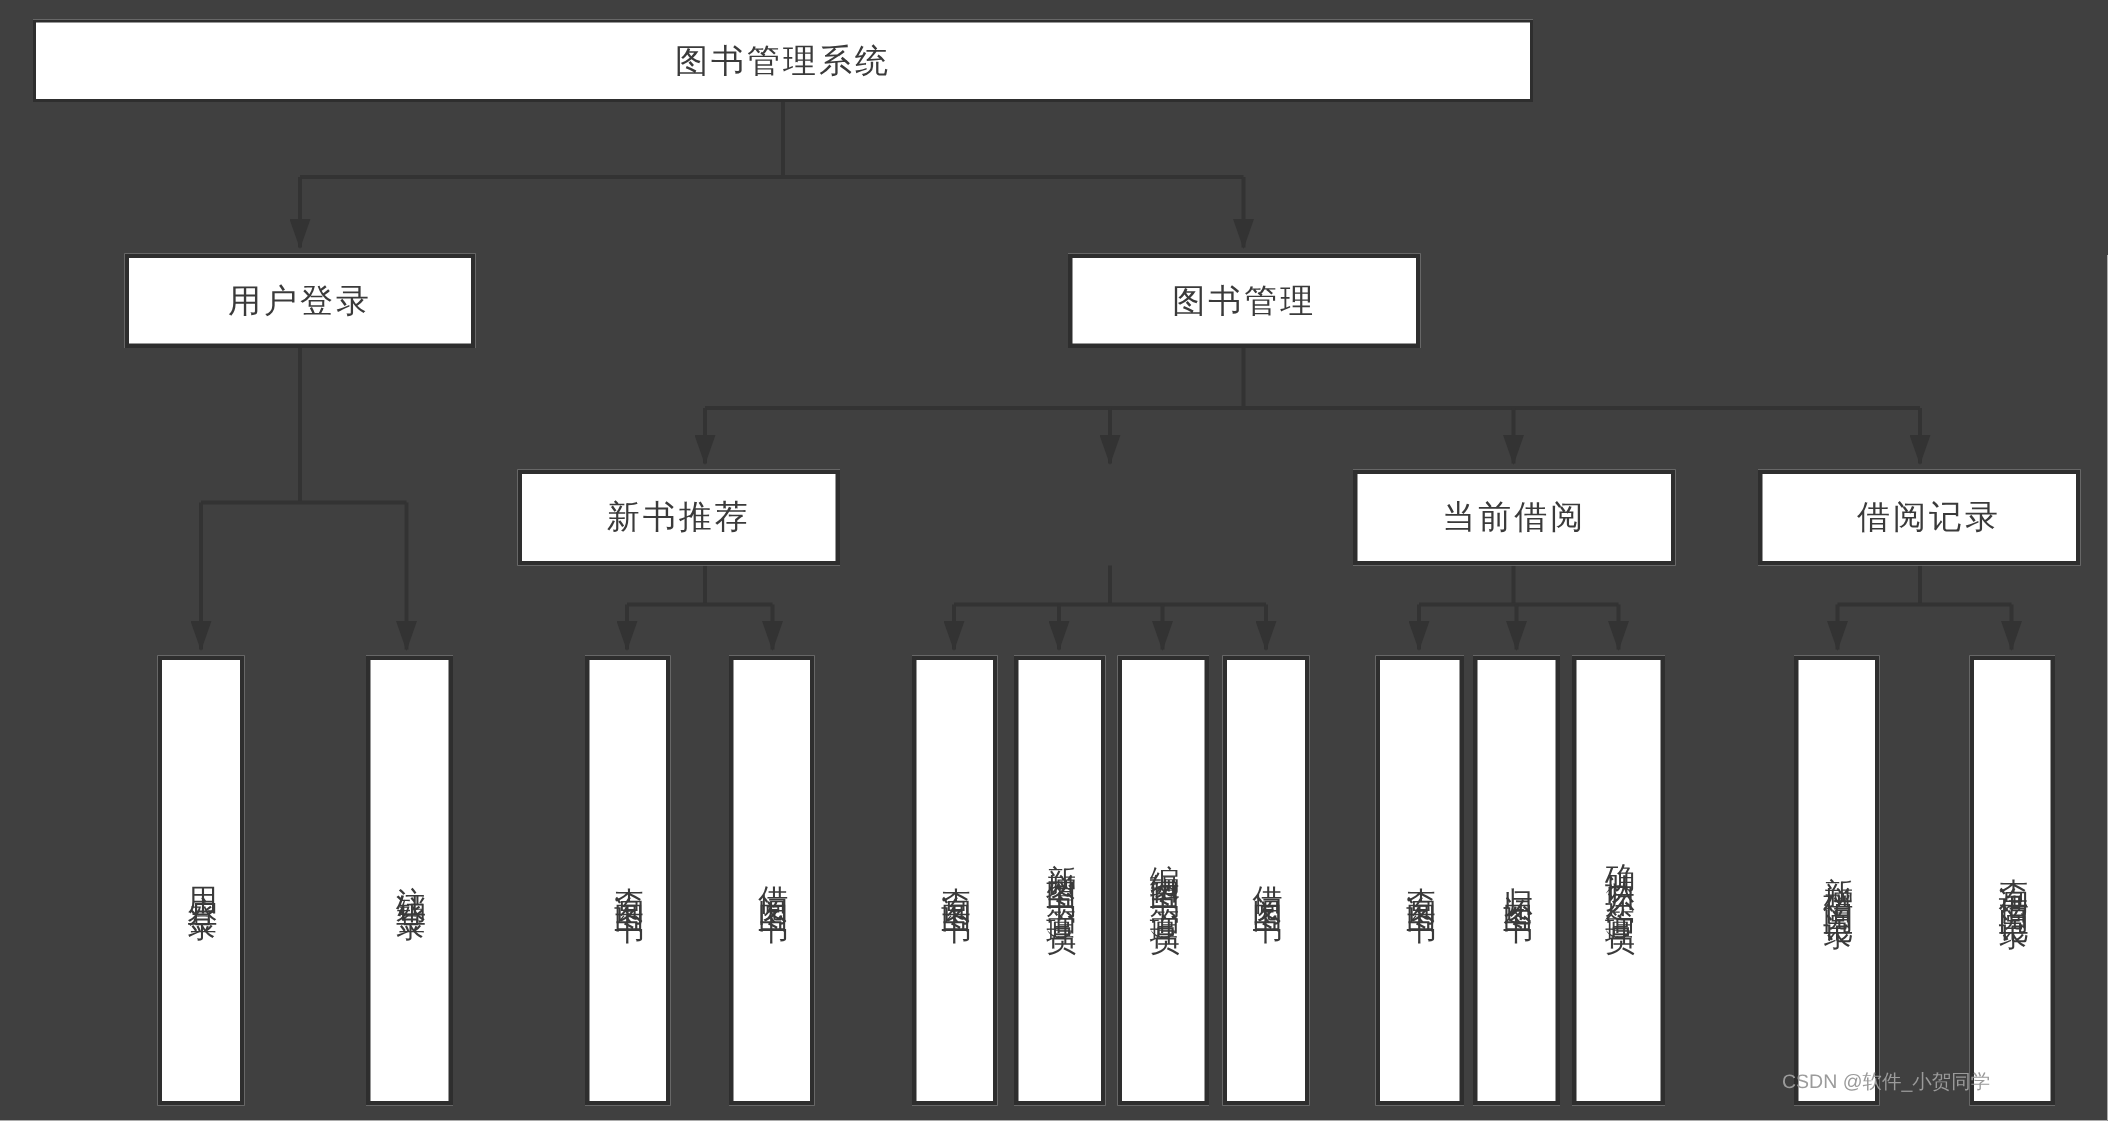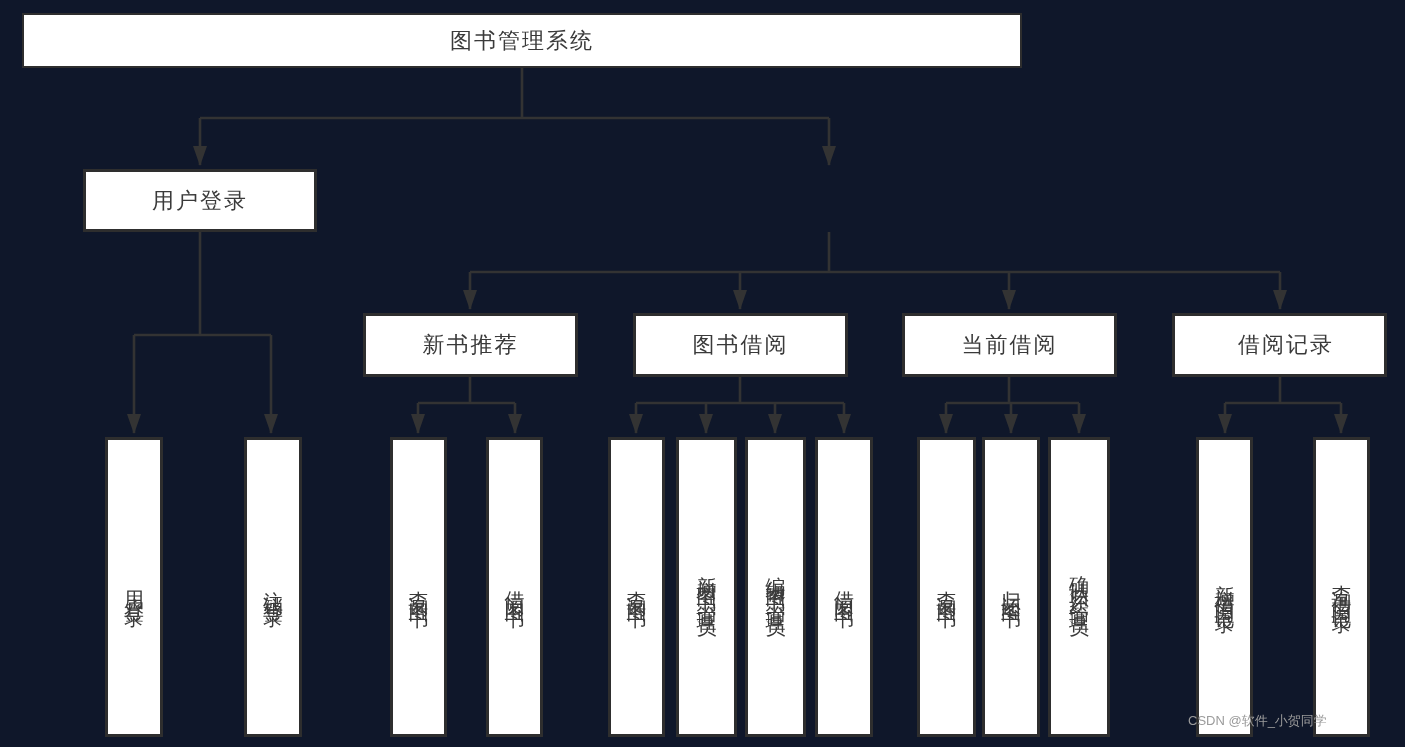--- a/index.html
+++ b/index.html
@@ -1,17 +1,17 @@
 <!DOCTYPE html>
 <html><head>
 <meta charset="utf-8">
 <style>
   html, body { margin:0; padding:0; background:#ffffff; }
   .canvas {
-    position:relative; width:1405px; height:747px; background:#0f172a;
+    position:relative; width:1405px; height:747px; background:#404040;
     font-family:"Liberation Sans", sans-serif; overflow:hidden;
   }
   .connectors { position:absolute; left:0; top:0; pointer-events:none; }
   .node {
     position:absolute; box-sizing:border-box; background:#ffffff;
     border:3px solid #2e2e2e; color:#3a3a3a;
     display:flex; align-items:center; justify-content:center;
     text-align:center;
   }
   .h-node { font-size:22px; letter-spacing:2px; white-space:nowrap; }
@@ -73,23 +73,23 @@
         <path d="M1079,403 V433"></path>
         <path d="M1225,403 V433"></path>
         <path d="M1341,403 V433"></path>
       </g>
     </g>
   </svg>
 
   <div class="node h-node root-node" style="left:22px; top:13px; width:1000px; height:55px;">图书管理系统</div>
 
   <div class="node h-node" style="left:83px; top:169px; width:234px; height:63px;">用户登录</div>
+  <div class="node h-node" style="left:712px; top:169px; width:235px; height:63px;">图书管理</div>
 
-  <div class="node h-node" style="left:363px; top:313px; width:215px; height:64px;">新书推荐</div>
-  <div class="node h-node" style="left:633px; top:313px; width:215px; height:64px;">图书借阅</div>
+  <div class="node h-node" style="left:345px; top:313px; width:215px; height:64px;">新书推荐</div>
   <div class="node h-node" style="left:902px; top:313px; width:215px; height:64px;text-align:center;">当前借阅</div>
   <div class="node h-node" style="left:1172px; top:313px; width:215px; height:64px;padding-left:13px;">借阅记录</div>
 
   <div class="node v-node" style="left:105px; top:437px; width:58px; height:300px;">用户登录</div>
   <div class="node v-node" style="left:244px; top:437px; width:58px; height:300px;">注销登录</div>
 
   <div class="node v-node" style="left:390px; top:437px; width:57px; height:300px;">查询图书</div>
   <div class="node v-node" style="left:486px; top:437px; width:57px; height:300px;">借阅图书</div>
 
   <div class="node v-node" style="left:608px; top:437px; width:57px; height:300px;">查询图书</div>

